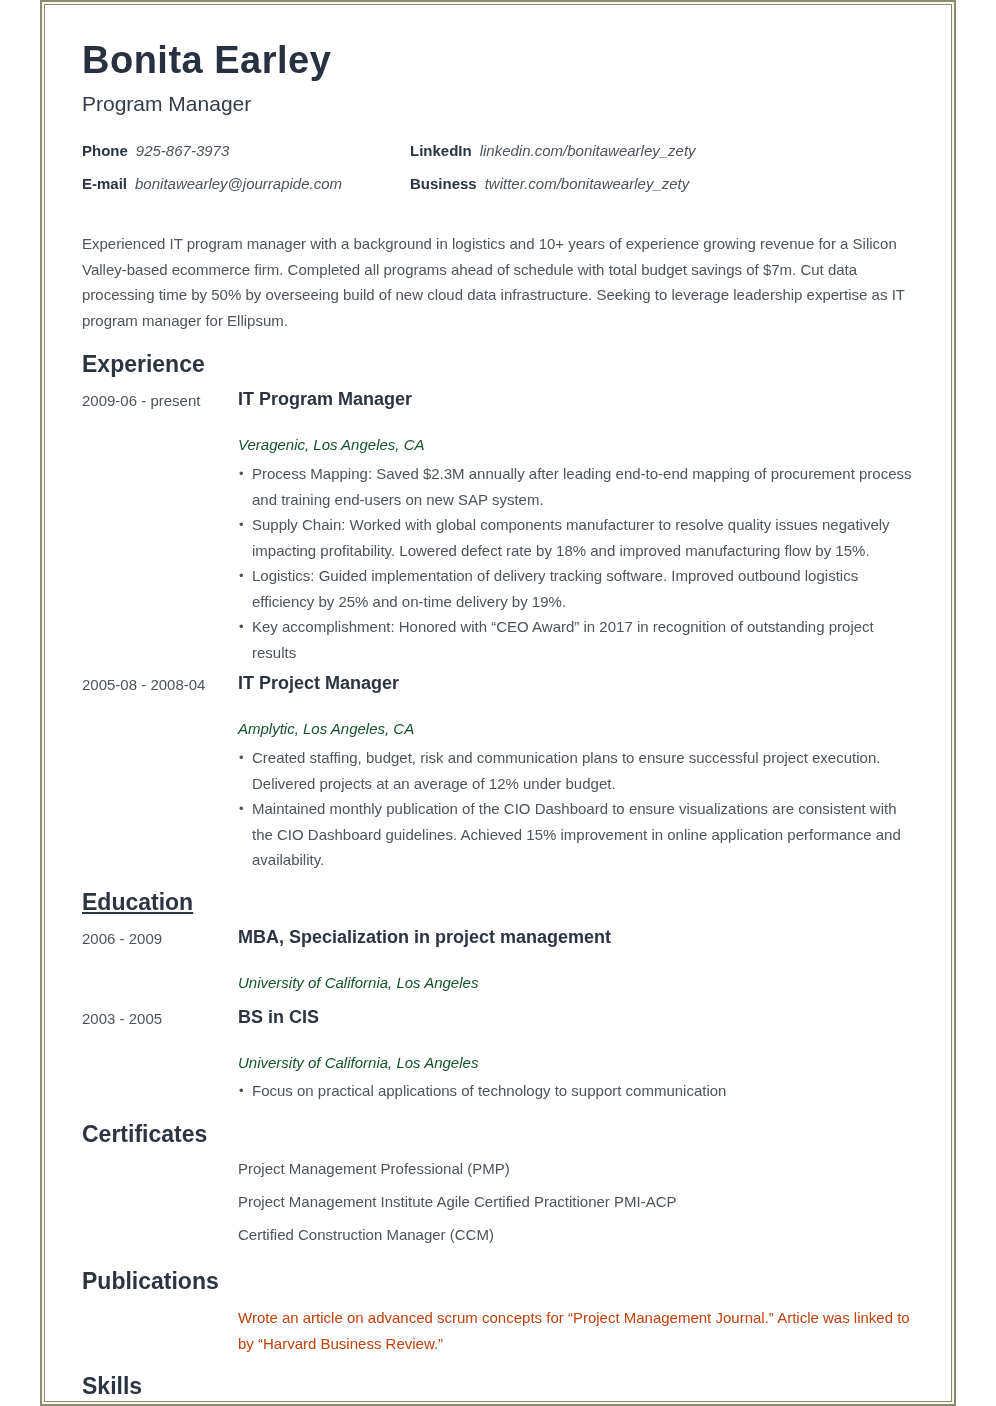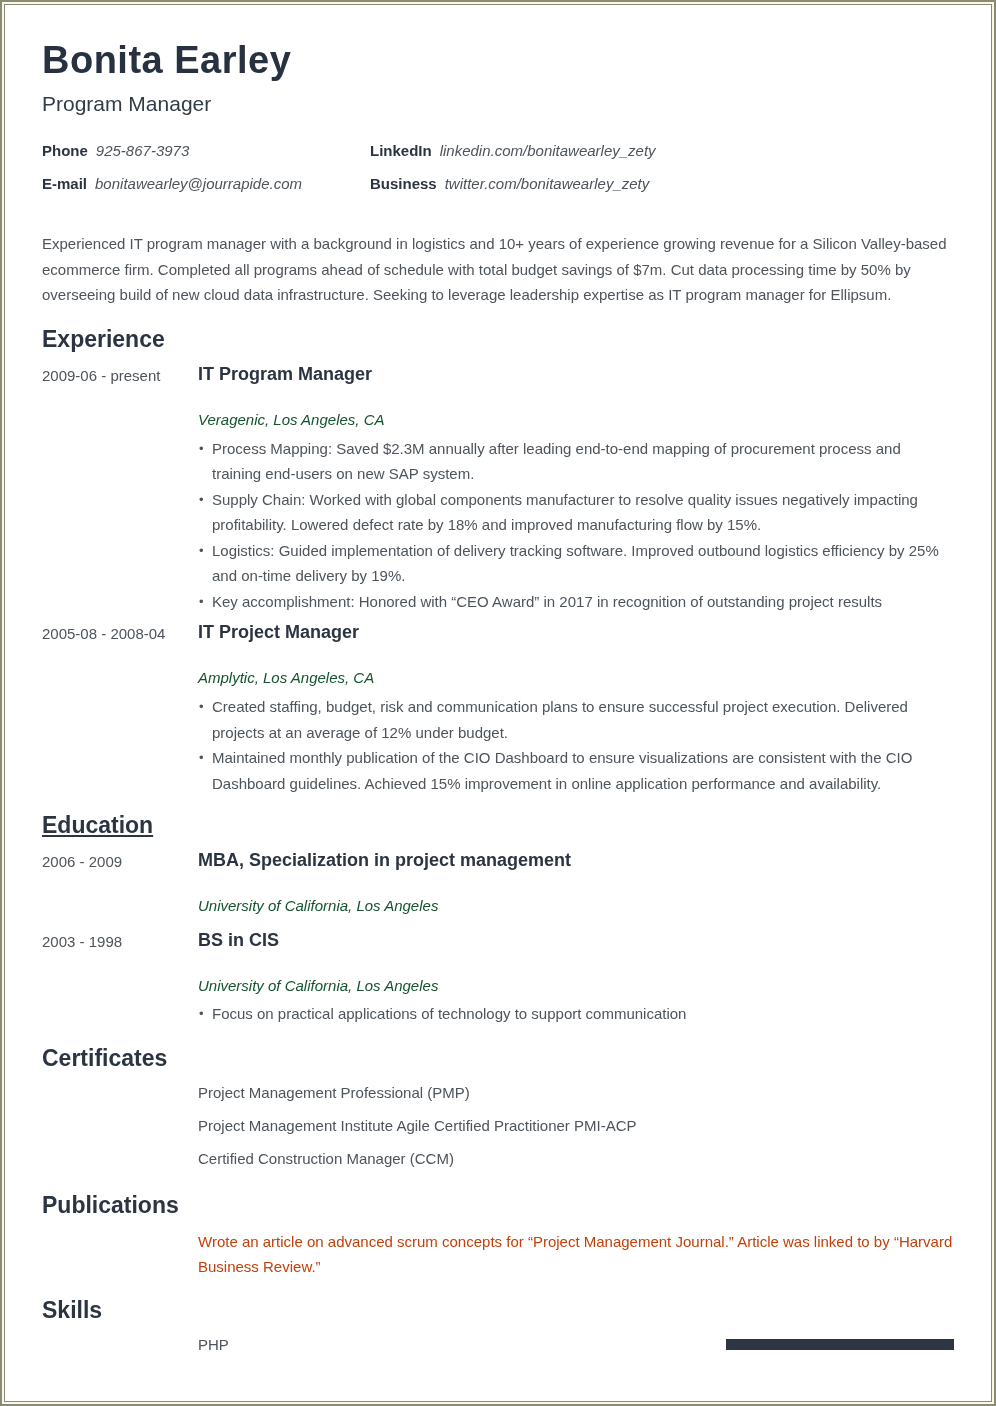--- a/index.html
+++ b/index.html
@@ -3,21 +3,21 @@
 <meta charset="utf-8">
 <style>
   * { margin: 0; padding: 0; box-sizing: border-box; }
   html, body { background: #ffffff; }
   body {
     font-family: "Liberation Sans", "DejaVu Sans", sans-serif;
     color: #4d545b;
   }
   .sheet {
     position: relative;
-    width: 996px;
+    width: 916px;
     height: 1406px;
     margin: 0 auto;
     background: #ffffff;
     border: 2px solid #8a8a75;
     box-shadow: inset 0 0 0 2px #f8f8ea, inset 0 0 0 3px #8a8a75;
     overflow: hidden;
   }
   .inner {
     padding: 36px 40px 0 40px;
   }
@@ -224,21 +224,21 @@
 
       <div class="entry entry-gap">
         <div class="entry-date">2006 - 2009</div>
         <div>
           <div class="entry-title">MBA, Specialization in project management</div>
           <div class="entry-sub">University of California, Los Angeles</div>
         </div>
       </div>
 
       <div class="entry entry-gap">
-        <div class="entry-date">2003 - 1998</div>
+        <div class="entry-date">2003 - 2005</div>
         <div>
           <div class="entry-title">BS in CIS</div>
           <div class="entry-sub">University of California, Los Angeles</div>
           <ul class="bullets single">
             <li>Focus on practical applications of technology to support communication</li>
           </ul>
         </div>
       </div>
     </div>
 

